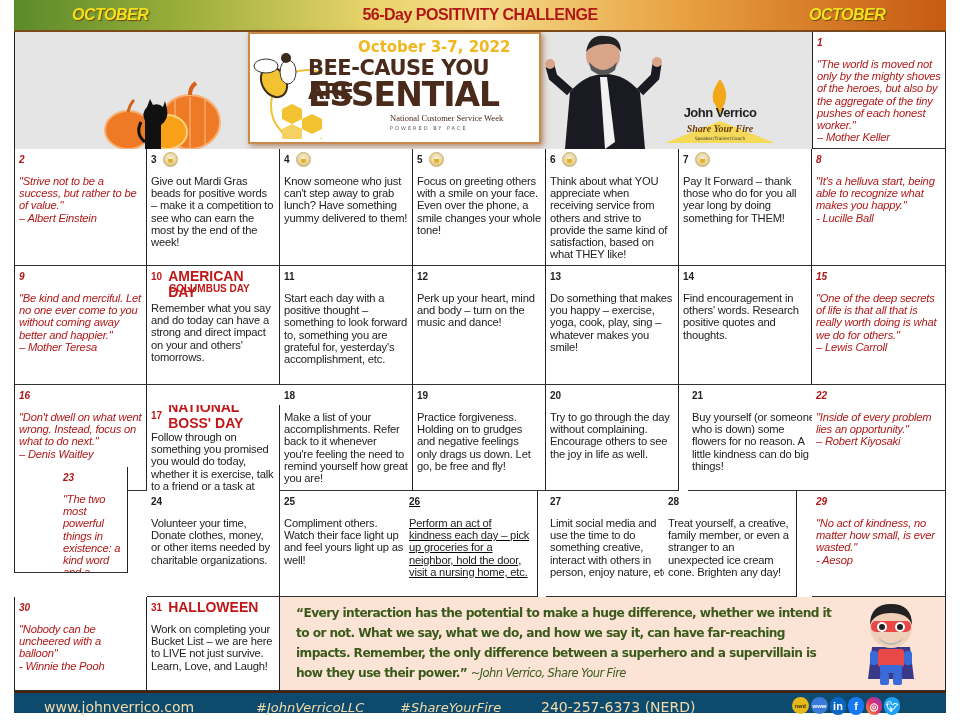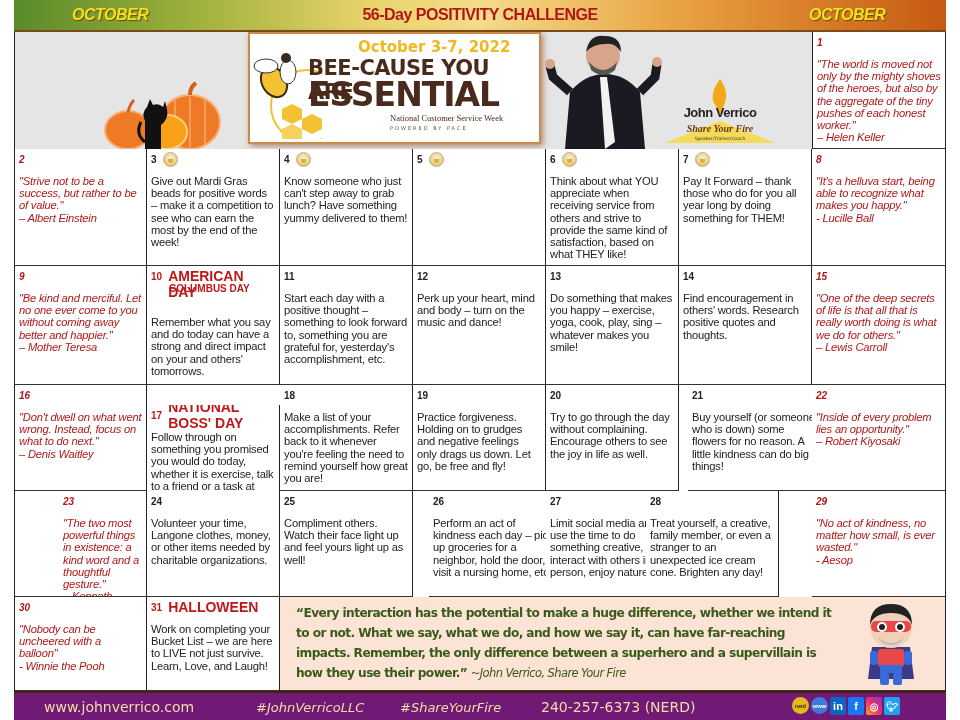--- a/index.html
+++ b/index.html
@@ -36,25 +36,25 @@
   .jv-logo { position: absolute; left: 650px; top: 45px; width: 110px; height: 70px; }
   .jv-name { position: absolute; left: 0; top: 28px; width: 110px; text-align: center; font-size: 13px; font-weight: bold; color: #222; font-family: Liberation Sans, sans-serif; letter-spacing: -0.5px; }
   .jv-tag { position: absolute; left: 0; top: 46px; width: 110px; text-align: center; font-size: 10px; font-weight: bold; font-style: italic; color: #6a3a0a; font-family: Liberation Serif, serif; }
   .jv-sub { position: absolute; left: 0; top: 59px; width: 110px; text-align: center; font-size: 4.5px; color: #333; font-family: "DejaVu Sans", sans-serif; }
 
   .bottom-quote { position: absolute; left: 266px; top: 597px; width: 666px; height: 94px; background: #fbe4d6; border-right: 1.5px solid #222; border-bottom: 1.5px solid #333; }
   .bq-text { position: absolute; left: 16px; top: 6px; width: 540px; font-family: "DejaVu Sans", sans-serif; font-size: 12.2px; line-height: 20px; color: #3a5a1a; font-weight: bold; letter-spacing: -0.6px; }
   .bq-attr { font-style: italic; font-weight: normal; font-size: 11.5px; }
   .hero { position: absolute; left: 580px; top: 4px; width: 62px; height: 86px; }
 
-  .footer { position: absolute; left: 0; top: 691px; width: 932px; height: 30px; background: #701a75; border-top: 2px solid #4a2008; padding-left: 12px; }
+  .footer { position: absolute; left: 0; top: 691px; width: 932px; height: 22px; background: #0c4a6e; border-top: 2px solid #4a2008; padding-left: 12px; }
   .ft-item { position: absolute; top: 6px; font-family: "DejaVu Sans", sans-serif; font-size: 14px; color: #f4dcaa; }
   .ft-italic { font-style: italic; font-size: 13px; top: 7px; }
   .ft-icons { position: absolute; left: 778px; top: 4px; display: flex; gap: 2px; }
-  .ficon { width: 16px; height: 18px; display: flex; align-items: center; justify-content: center; font-size: 11px; font-weight: bold; color: #fff; border-radius: 2px; }
+  .ficon { width: 16px; height: 18px; display: flex; align-items: center; justify-content: center; font-size: 11px; font-weight: bold; color: #fff; border-radius: 8px; }
 </style>
 </head>
 <body>
 
 <div class="page">
 
   <div class="header">
     <span class="hdr-month hdr-left">OCTOBER</span>
     <span class="hdr-title">56-Day POSITIVITY CHALLENGE</span>
     <span class="hdr-month hdr-right">OCTOBER</span>
@@ -112,21 +112,21 @@
         <path d="M0 22 L55 0 L110 22 Z" fill="#f6d84a" opacity="0.9"></path>
       </svg>
       <span class="jv-name">John Verrico</span>
       <span class="jv-tag">Share Your Fire</span>
       <span class="jv-sub">Speaker/Trainer/Coach</span>
     </div>
   </div>
 
   <div class="cell" style="left:798px;top:32px;width:134px;height:117px;border-left:1.5px solid #222;">
     <div class="daynum red">1</div>
-    <div class="quote-text"><span>"The world is moved not only by the mighty shoves of the heroes, but also by the aggregate of the tiny pushes of each honest worker."</span><br><span>– Helen Keller</span></div>
+    <div class="quote-text"><span>"The world is moved not only by the mighty shoves of the heroes, but also by the aggregate of the tiny pushes of each honest worker."</span><br><span>– Mother Keller</span></div>
   </div>
 
   <div id="calendar-grid">
       <div class="cell" style="left: 0px; top: 149px; width: 133px; height: 117px; border-left: 1.5px solid rgb(34, 34, 34);">
         <div class="daynum red">
           <span>2</span>
         </div>
         <div class="quote-text"><span>"Strive not to be a success, but rather to be of value."</span><br><span>– Albert Einstein</span></div>
       </div>
       <div class="cell" style="left: 133px; top: 149px; width: 133px; height: 117px;">
@@ -141,20 +141,21 @@
           <span>4</span>
           <span class="seal"></span>
         </div>
         <div class="body-text"><span>Know someone who just can't step away to grab lunch? Have something yummy delivered to them!</span></div>
       </div>
       <div class="cell" style="left: 399px; top: 149px; width: 133px; height: 117px;">
         <div class="daynum">
           <span>5</span>
           <span class="seal"></span>
         </div>
+        <div class="body-text"><span>Focus on greeting others with a smile on your face. Even over the phone, a smile changes your whole tone!</span></div>
       </div>
       <div class="cell" style="left: 532px; top: 149px; width: 133px; height: 117px;">
         <div class="daynum">
           <span>6</span>
           <span class="seal"></span>
         </div>
         <div class="body-text"><span>Think about what YOU appreciate when receiving service from others and strive to provide the same kind of satisfaction, based on what THEY like!</span></div>
       </div>
       <div class="cell" style="left: 665px; top: 149px; width: 133px; height: 117px;">
         <div class="daynum">
@@ -174,21 +175,21 @@
           <span>9</span>
         </div>
         <div class="quote-text"><span>"Be kind and merciful. Let no one ever come to you without coming away better and happier."</span><br><span>– Mother Teresa</span></div>
       </div>
       <div class="cell" style="left: 133px; top: 266px; width: 133px; height: 119px;">
         <div class="daynum holiday">
           <span>10</span>
           <span class="holiday-name">NATIVE AMERICAN DAY</span>
         </div>
         <div class="holiday-sub">COLUMBUS DAY</div>
-        <div class="body-text" style="margin-top: 21px;"><span>Remember what you say and do today can have a strong and direct impact on your and others' tomorrows.</span></div>
+        <div class="body-text" style="margin-top: 7px;"><span>Remember what you say and do today can have a strong and direct impact on your and others' tomorrows.</span></div>
       </div>
       <div class="cell" style="left: 266px; top: 266px; width: 133px; height: 119px;">
         <div class="daynum">
           <span>11</span>
         </div>
         <div class="body-text"><span>Start each day with a positive thought – something to look forward to, something you are grateful for, yesterday's accomplishment, etc.</span></div>
       </div>
       <div class="cell" style="left: 399px; top: 266px; width: 133px; height: 119px;">
         <div class="daynum">
           <span>12</span>
@@ -249,51 +250,51 @@
           <span>21</span>
         </div>
         <div class="body-text"><span>Buy yourself (or someone who is down) some flowers for no reason. A little kindness can do big things!</span></div>
       </div>
       <div class="cell" style="left: 798px; top: 385px; width: 134px; height: 106px;">
         <div class="daynum red">
           <span>22</span>
         </div>
         <div class="quote-text"><span>"Inside of every problem lies an opportunity."</span><br><span>– Robert Kiyosaki</span></div>
       </div>
-      <div class="cell" style="left: 0px; top: 491px; width: 133px; height: 106px; border-left: 1.5px solid rgb(34, 34, 34); padding-left: 48px;">
+      <div class="cell" style="left: 0px; top: 467px; width: 114px; height: 106px; border-left: 1.5px solid rgb(34, 34, 34); padding-left: 48px;">
         <div class="daynum red">
           <span>23</span>
         </div>
         <div class="quote-text"><span>"The two most powerful things in existence: a kind word and a thoughtful gesture."</span><br><span>– Kenneth Langone</span></div>
       </div>
       <div class="cell" style="left: 133px; top: 491px; width: 133px; height: 106px;">
         <div class="daynum">
           <span>24</span>
         </div>
-        <div class="body-text"><span>Volunteer your time, Langone clothes, money, or other items needed by charitable organizations.</span></div>
+        <div class="body-text"><span>Volunteer your time, Donate clothes, money, or other items needed by charitable organizations.</span></div>
       </div>
       <div class="cell" style="left: 266px; top: 491px; width: 133px; height: 106px;">
         <div class="daynum">
           <span>25</span>
         </div>
         <div class="body-text"><span>Compliment others. Watch their face light up and feel yours light up as well!</span></div>
       </div>
-      <div class="cell" style="left: 415px; top: 491px; width: 133px; height: 106px;">
+      <div class="cell" style="left: 391px; top: 491px; width: 133px; height: 106px; text-decoration: underline;">
         <div class="daynum">
           <span>26</span>
         </div>
         <div class="body-text"><span>Perform an act of kindness each day – pick up groceries for a neighbor, hold the door, visit a nursing home, etc.</span></div>
       </div>
       <div class="cell" style="left: 532px; top: 491px; width: 133px; height: 106px;">
         <div class="daynum">
           <span>27</span>
         </div>
         <div class="body-text"><span>Limit social media and use the time to do something creative, interact with others in person, enjoy nature, etc.</span></div>
       </div>
-      <div class="cell" style="left: 632px; top: 491px; width: 133px; height: 106px;">
+      <div class="cell" style="left: 650px; top: 491px; width: 133px; height: 106px;">
         <div class="daynum">
           <span>28</span>
         </div>
         <div class="body-text"><span>Treat yourself, a creative, family member, or even a stranger to an unexpected ice cream cone. Brighten any day!</span></div>
       </div>
       <div class="cell" style="left: 798px; top: 491px; width: 134px; height: 106px;">
         <div class="daynum red">
           <span>29</span>
         </div>
         <div class="quote-text"><span>"No act of kindness, no matter how small, is ever wasted."</span><br><span>- Aesop</span></div>

